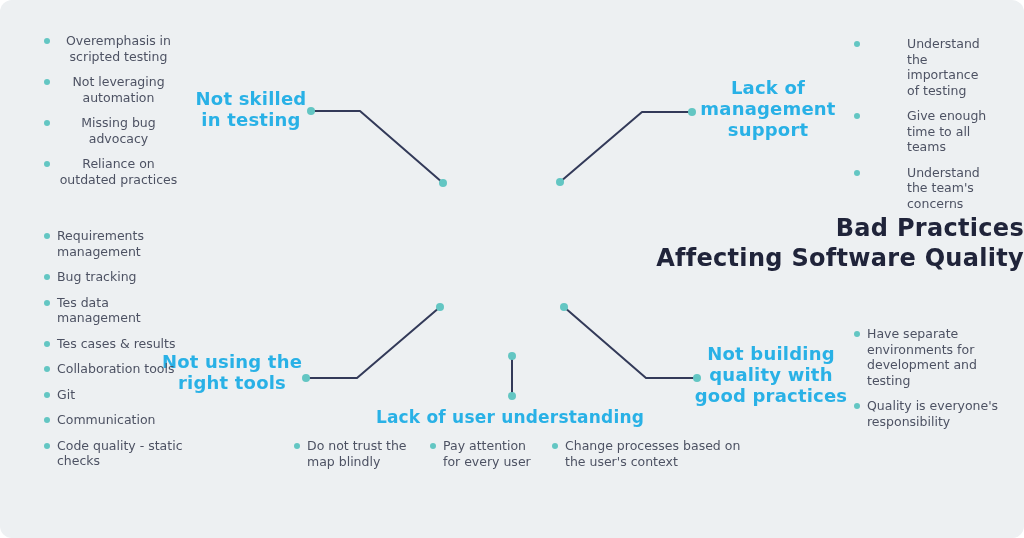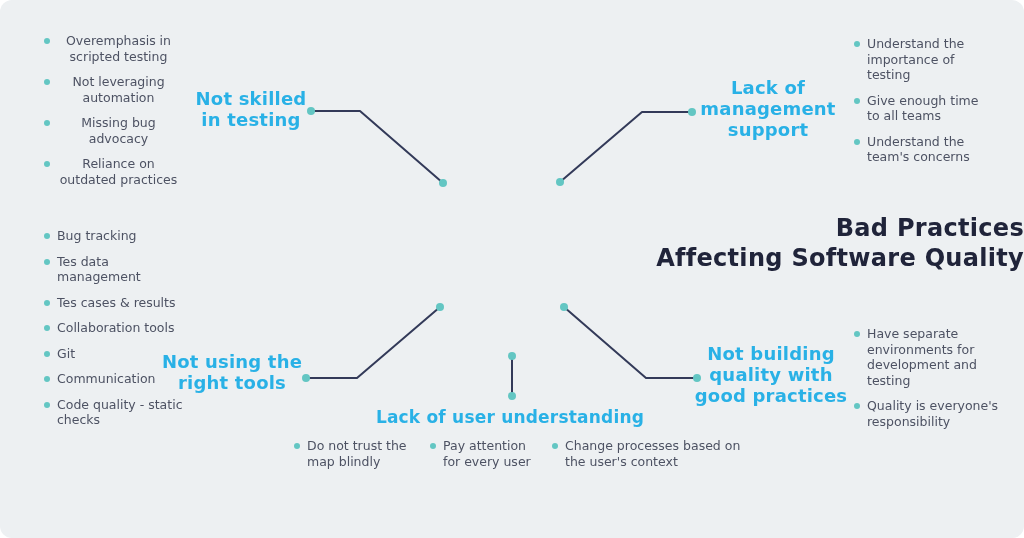--- a/index.html
+++ b/index.html
@@ -75,21 +75,21 @@
   }
   ul.bullets li .dot{
     flex:0 0 auto;
     width:6px;height:6px;
     border-radius:50%;
     background:var(--dot-teal);
     margin:5px 7px 0 0;
   }
   .list-top-left{left:44px;top:33px;width:136px;text-align:center;}
   .list-top-right{left:854px;top:36px;width:134px;}
-  .list-top-right li{margin-bottom:14px;}
+  .list-top-right li{margin-bottom:14px;gap:40px;}
   .list-bottom-left{left:44px;top:228px;width:140px;}
   .list-bottom-right{left:854px;top:310px;width:152px;margin-top:16px;}
   .list-bottom-right li{margin-bottom:13px;}
   .list-bottom-center{
     left:294px;top:438px;width:470px;
     display:flex;
   }
   .list-bottom-center li{margin-bottom:0;margin-right:14px;}
   .list-bottom-center li:nth-child(1){width:122px;justify-content:flex-end;}
   .list-bottom-center li:nth-child(2){width:108px;}
@@ -177,20 +177,24 @@
       </li>
       <li>
         <span class="dot"></span>
         <span>Understand the team's concerns</span>
       </li>
     </ul>
 
   <ul class="bullets list-bottom-left">
       <li>
         <span class="dot"></span>
+        <span>Requirements management</span>
+      </li>
+      <li>
+        <span class="dot"></span>
         <span>Bug tracking</span>
       </li>
       <li>
         <span class="dot"></span>
         <span>Tes data management</span>
       </li>
       <li>
         <span class="dot"></span>
         <span>Tes cases &amp; results</span>
       </li>

